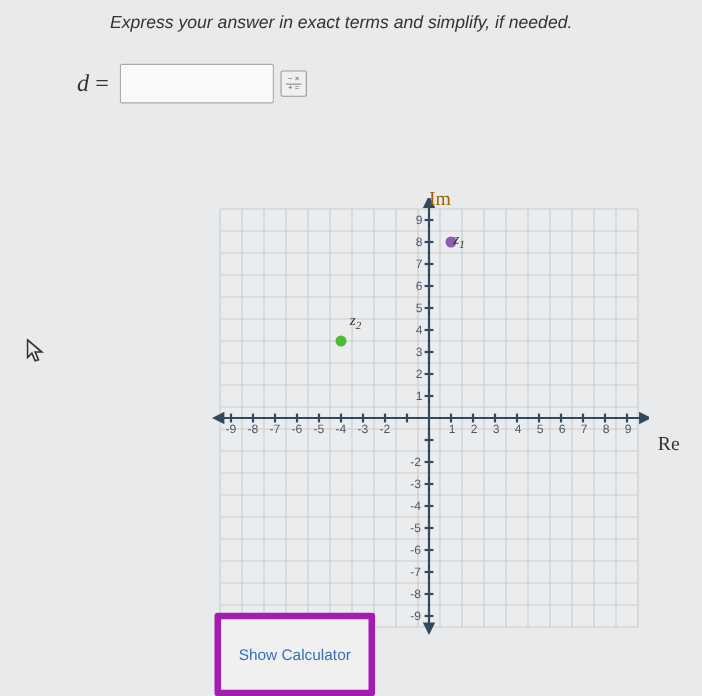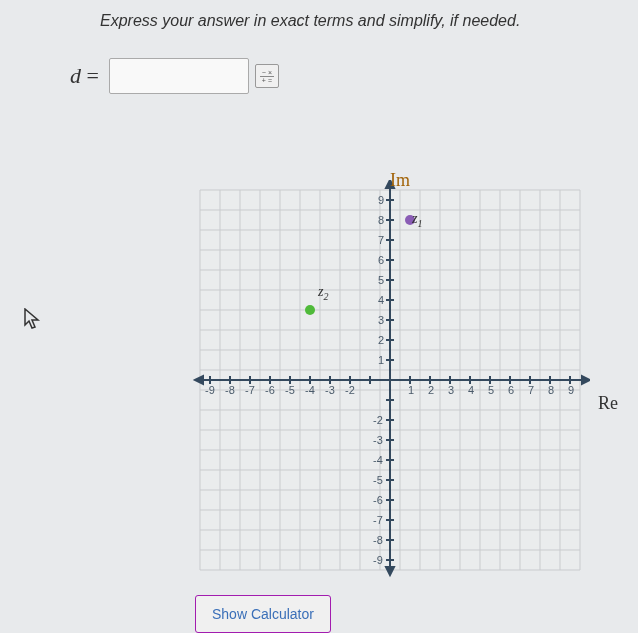--- a/index.html
+++ b/index.html
@@ -93,22 +93,22 @@
       font-family: 'Times New Roman', serif;
       font-style: italic;
       font-size: 14px;
       color: #333;
     }
     .point-label sub { font-size: 10px; }
     .calc-btn {
       position: absolute;
       left: 195px;
       bottom: 0px;
-      padding: 10px 16px;
-      border: 1px solid #a21caf;
+      padding: 24px 16px;
+      border: 6px solid #a21caf;
       background: #f0f0f0;
       color: #3a6fb8;
       font-size: 14px;
       border-radius: 3px;
       cursor: pointer;
     }
     .cursor-icon {
       position: absolute;
       left: 24px;
       top: 308px;

